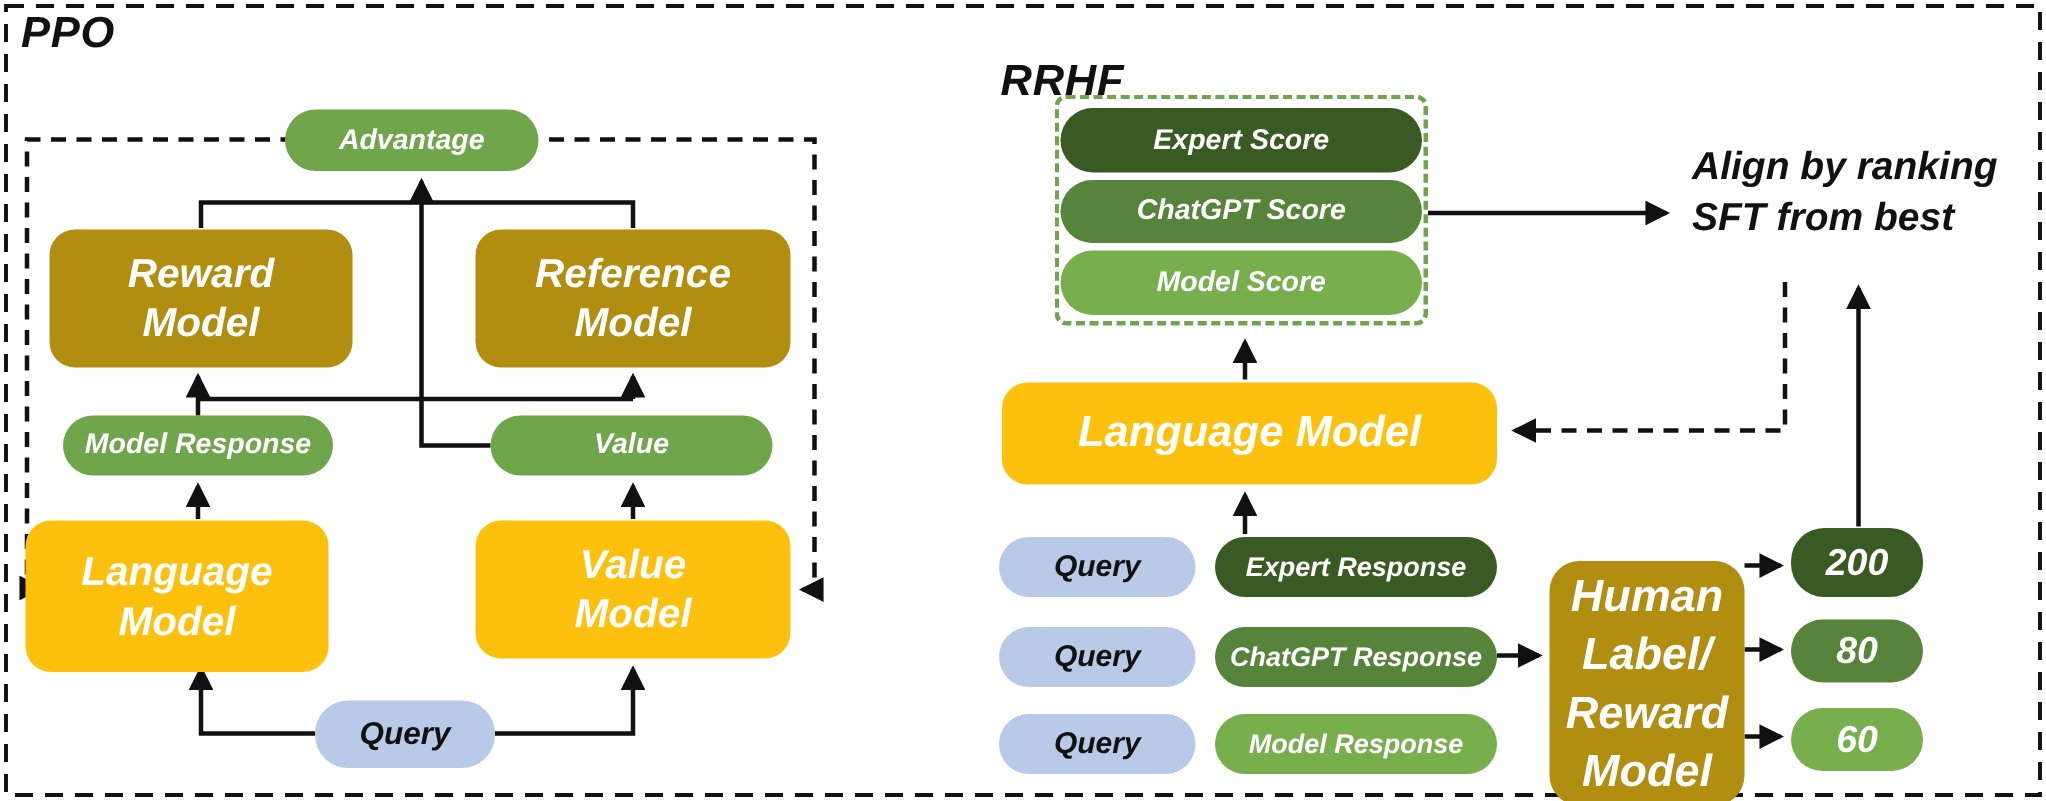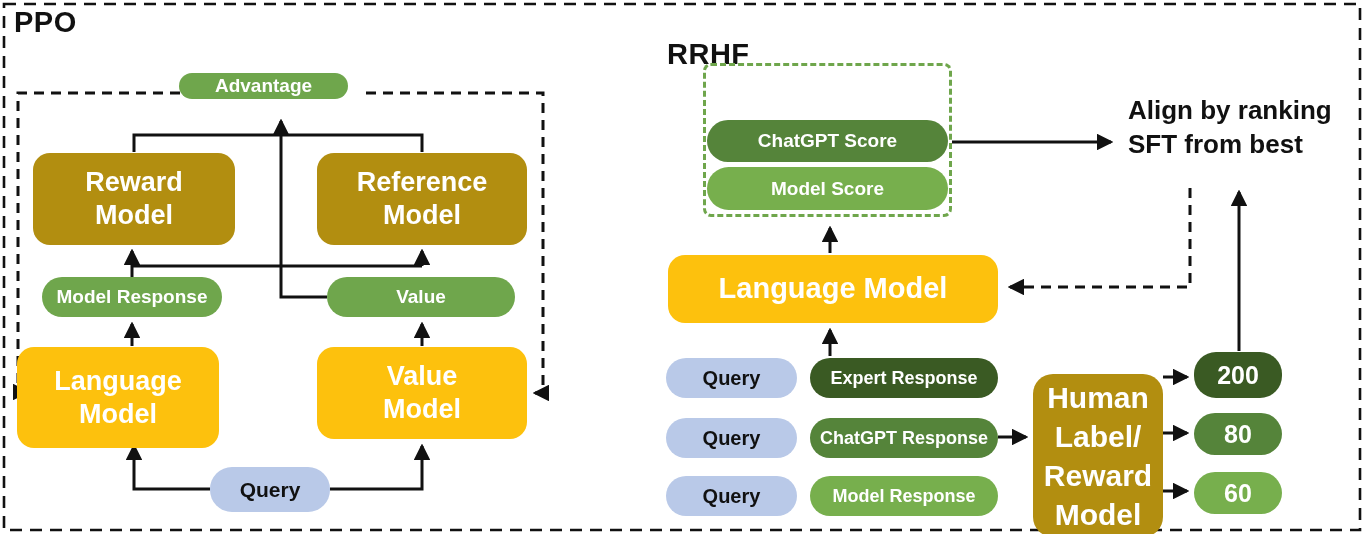--- a/index.html
+++ b/index.html
@@ -2,21 +2,21 @@
 <html style="--ink: #111111; --gold: #B28E10; --yellow: #FDC10D; --blue: #B9C9E8; --greenppo: #6FA64C; --greendark: #3A5A23; --greenmid: #55843A; --greenlight: #77AF4D;"><head>
 <meta charset="utf-8">
 <style>
   :root{
     --ink:#111111; --gold:#B28E10; --yellow:#FDC10D; --blue:#B9C9E8;
     --greenppo:#6FA64C; --greendark:#3A5A23; --greenmid:#55843A; --greenlight:#77AF4D;
   }
   html,body{margin:0;padding:0;background:#ffffff;}
   #canvas{
     position:relative; width:1364px; height:534px; background:#ffffff;
-    font-family:"Liberation Sans", sans-serif; overflow:hidden;
+    font-family:"Liberation Sans", sans-serif; overflow:hidden;font-style:italic;
   }
   #wires{position:absolute;left:0;top:0;width:1364px;height:534px;}
   .abs{position:absolute; box-sizing:border-box;}
   .title{
     font-size:29px; font-weight:800; color:var(--ink); letter-spacing:0.5px;
   }
   .node{
     display:flex; align-items:center; justify-content:center;
     text-align:center; font-weight:700; color:#ffffff; white-space:pre-line;
   }
@@ -76,21 +76,21 @@
       <path d="M1163,491 H1187" marker-end="url(#arr)"></path>
       <path d="M1239,351 V192" marker-end="url(#arr)"></path>
 
       <path d="M1190,188 V287 H1010" stroke-dasharray="10 7" marker-end="url(#arr)"></path>
     </g>
   </svg>
 
   <div class="abs title" style="left:14px; top:6px;">PPO</div>
   <div class="abs title" style="left:667px; top:6px;margin-top:32px;">RRHF</div>
 
-  <div class="abs node pill gppo" style="left:179px; top:73px; width:169px; height:26px;">Advantage</div>
+  <div class="abs node pill gppo" style="left:190px; top:73px; width:169px; height:41px;">Advantage</div>
 
   <div class="abs node box gold" style="left:33px; top:153px; width:202px; height:92px;">Reward
 Model</div>
 
   <div class="abs node box gold" style="left:317px; top:153px; width:210px; height:92px;">Reference
 Model</div>
 
   <div class="abs node pill gppo" style="left:42px; top:277px; width:180px; height:40px;">Model Response</div>
 
   <div class="abs node pill gppo" style="left:327px; top:277px; width:188px; height:40px;">Value</div>
@@ -98,20 +98,21 @@
   <div class="abs node box yellow" style="left:17px; top:347px; width:202px; height:101px;">Language
 Model</div>
 
   <div class="abs node box yellow" style="left:317px; top:347px; width:210px; height:92px;">Value
 Model</div>
 
   <div class="abs node pill blue" style="left:210px; top:467px; width:120px; height:45px; font-size:21px;">Query</div>
 
   <div class="abs score-frame" style="left:703px; top:63px; width:249px; height:154px;"></div>
 
+  <div class="abs node pill gdark" style="left:707px; top:72px; width:241px; height:43px;">Expert Score</div>
   <div class="abs node pill glight" style="left:707px; top:167px; width:241px; height:43px;">Model Score</div>
   <div class="abs node pill gmid" style="left:707px; top:120px; width:241px; height:42px;">ChatGPT Score</div>
 
   <div class="abs note" style="left:1128px; top:94px;">Align by ranking
 SFT from best</div>
 
   <div class="abs node box yellow" style="left:668px; top:255px; width:330px; height:68px; font-size:29px;">Language Model</div>
 
   <div class="abs node pill blue" style="left:666px; top:358px; width:131px; height:40px; font-size:20px;">Query</div>
   <div class="abs node pill blue" style="left:666px; top:418px; width:131px; height:40px; font-size:20px;">Query</div>

